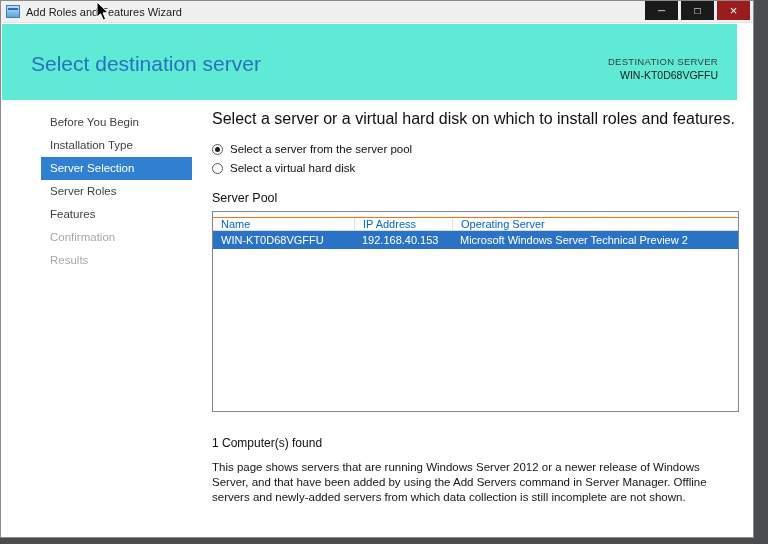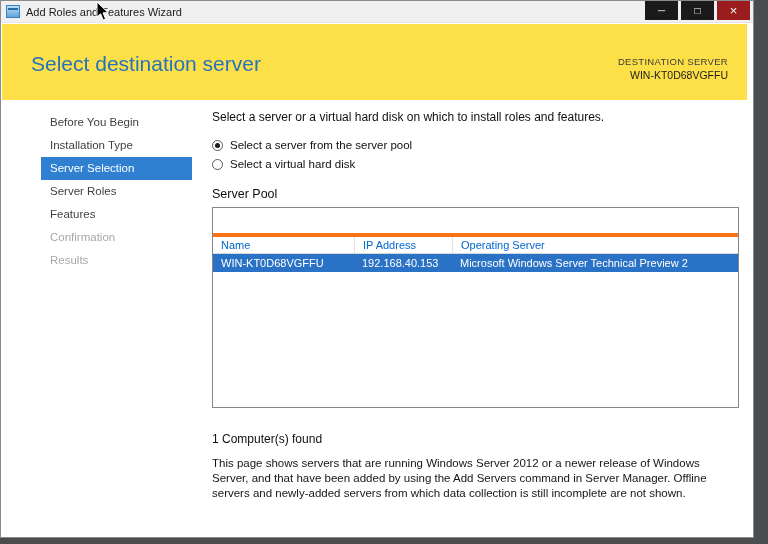--- a/index.html
+++ b/index.html
@@ -40,40 +40,40 @@
     width:33px; height:19px;
     display:flex; align-items:center; justify-content:center;
     color:#ffffff; font-size:10px; line-height:1;
     cursor:default;
   }
   .win-btn.min, .win-btn.max { background:#1a1a1a; }
   .win-btn.close { background:#9b1c1c; font-size:13px; }
   
   .cursor { position:absolute; left:95px; top:1px; z-index:50; pointer-events:none; }
   
-  .page-header { position:absolute; left:1px; top:23px; right:6px; height:76px; background:#fde047; }
+  .page-header { position:absolute; left:1px; top:23px; right:16px; height:76px; background:#5eead4; }
   .page-title {
     position:absolute; left:29px; top:28px;
     font-size:21px; font-weight:400; color:#2573be;
   }
   .dest-block { position:absolute; right:19px; top:32px; text-align:right; }
   .dest-label { font-size:9.5px; color:#3c3c3c; letter-spacing:0.3px; }
   .dest-server { font-size:10.5px; color:#1c1c1c; margin-top:2px; }
   
   .sidebar { position:absolute; left:40px; top:110px; width:151px; }
   .sidebar-item {
     height:23px; line-height:23px; padding-left:9px;
     font-size:11.5px; color:#3f3f3f; cursor:default;
     white-space:nowrap;
   }
   .sidebar-item.selected { background:#2f80d0; color:#ffffff; }
   .sidebar-item.disabled { color:#a8a8a8; }
   
   .content { position:absolute; left:211px; top:109px; width:527px; }
-  .intro { font-size:12px; color:#101010; }
+  .intro { font-size:16px; color:#101010; }
   .radio-group { margin-top:15px; }
   .radio-row { display:flex; align-items:center; margin-bottom:7px; cursor:default; }
   .radio-circle {
     width:11px; height:11px; border:1px solid #5a5a5a; border-radius:50%;
     background:#fff; margin-right:7px; position:relative; flex:0 0 auto;
   }
   .radio-circle.checked::after{
     content:""; position:absolute; left:2px; top:2px; width:5px; height:5px;
     border-radius:50%; background:#1c1c1c;
   }
@@ -84,22 +84,22 @@
     display:flex; flex-direction:column; background:#fff;
   }
   .filter-row { display:flex; align-items:center; padding:9px 9px 2px 8px; }
   .filter-label { font-size:11.5px; color:#101010; margin-right:9px; }
   .filter-input {
     flex:1; height:21px; border:1px solid #787c81;
     font-size:11.5px; padding:0 4px; outline:none;
     font-family:"Liberation Sans", sans-serif;
   }
   .table-header {
-    display:flex; margin-top:25px; height:21px; align-items:center;
-    border-top:4px solid #f97316; border-bottom:1px solid #d8d8d8;
+    display:flex; margin-top:5px; height:14px; align-items:center;
+    border-top:1px solid #f97316; border-bottom:1px solid #d8d8d8;
     font-size:11px; color:#0066cc;
   }
   .th { padding-left:8px; height:100%; display:flex; align-items:center; }
   .th + .th { border-left:1px solid #e2e2e2; }
   .col-name { width:141px; flex:0 0 auto; }
   .col-ip { width:98px; flex:0 0 auto; }
   .col-os { flex:1; }
   .table-row {
     display:flex; height:18px; align-items:center; font-size:11px; cursor:default;
   }

